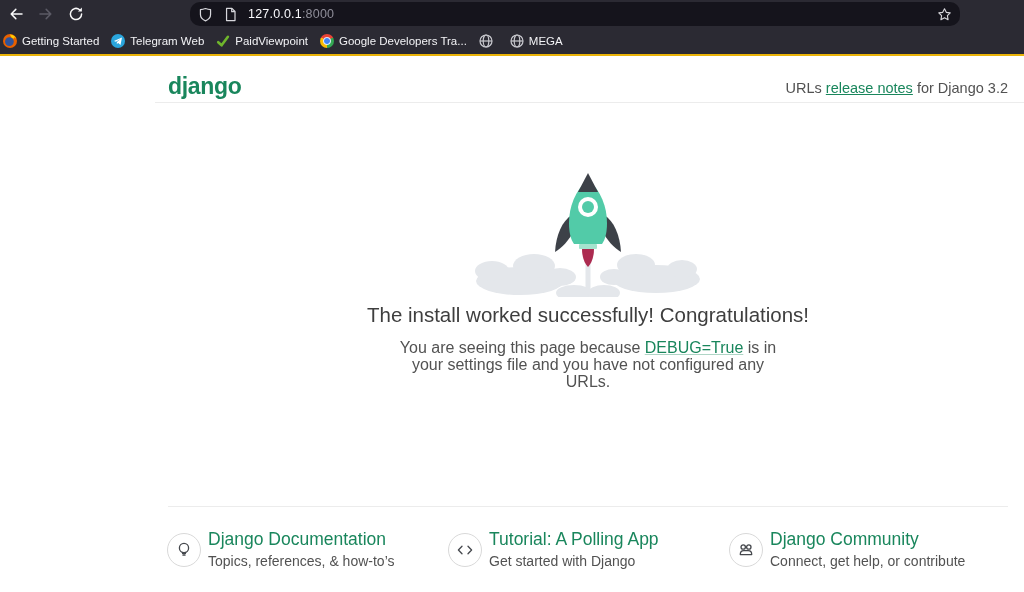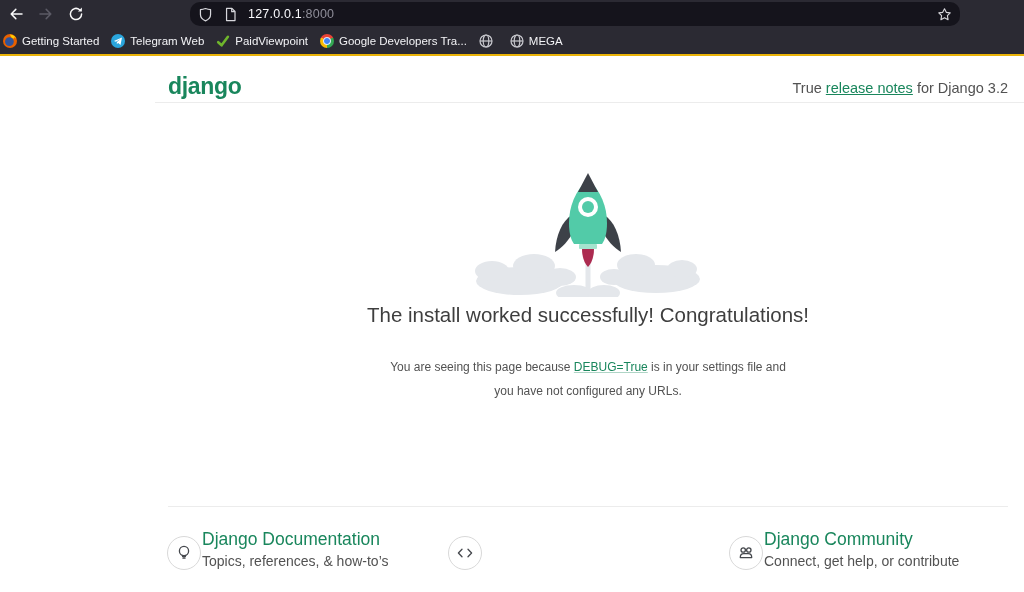--- a/index.html
+++ b/index.html
@@ -42,27 +42,27 @@
   .release a{color:var(--green);text-decoration:underline;cursor:pointer;text-align:right;}
   .header-rule{position:absolute;left:155px;right:0;top:46px;border-top:1px solid var(--border);}
 
   .rocket-wrap{position:absolute;left:468px;top:113px;width:240px;height:128px;}
   .cloud{fill:var(--cloud);} .trail{fill:var(--cloud);} .rk-body{fill:var(--mint);}
   .rk-dark{fill:var(--fin);} .rk-flame{fill:var(--flame);} .rk-nozzle{fill:var(--mint-light);}
 
   .headline{position:absolute;left:168px;top:247px;width:840px;text-align:center;
     font-size:20.5px;font-weight:400;color:var(--heading);}
   .subtext{position:absolute;left:168px;top:283px;width:840px;text-align:center;}
-  .subtext p{width:400px;margin:16px auto;font-size:12px;line-height:24px;color:var(--text);}
+  .subtext p{width:400px;margin:0 auto;font-size:16px;line-height:17px;color:var(--text);}
   .subtext a{color:var(--green);text-decoration:underline;text-decoration-color:rgba(25,134,92,.35);cursor:pointer;}
 
   .footer-rule{position:absolute;left:168px;top:450px;width:840px;border-top:1px solid var(--border);}
   .footer{position:absolute;left:167px;top:473px;width:843px;display:grid;
     grid-template-columns:repeat(3,1fr);}
-  .f-item{display:flex;align-items:flex-end;gap:1px;cursor:pointer;}
+  .f-item{display:flex;align-items:center;gap:7px;cursor:pointer;}
   .f-circle{width:34px;height:34px;border:1px solid #D9D9D9;border-radius:50%;
     display:flex;align-items:center;justify-content:center;flex:0 0 auto;}
   .f-circle svg{display:block;}
   .f-title{font-size:17.5px;color:var(--green);line-height:21px;}
   .f-sub{font-size:14px;color:var(--text);line-height:18px;margin-top:2px;}
   .f-glyph{stroke:#45484D;stroke-width:1.3;fill:none;stroke-linecap:round;stroke-linejoin:round;}
 </style>
 </head>
 <body>
 
@@ -149,21 +149,21 @@
           <ellipse cx="7" cy="7" rx="2.8" ry="6" stroke="#C9C9CF" stroke-width="1.2" fill="none"></ellipse>
           <path d="M1 7h12" stroke="#C9C9CF" stroke-width="1.2"></path>
         </svg>
       <span class="bm-label">MEGA</span>
     </span>
   </div>
 
   <div class="page">
 
     <a class="logo">django</a>
-    <div class="release"><span>True </span><a>release notes</a><span> for Django 3.2</span></div>
+    <div class="release"><span>URLs </span><a>release notes</a><span> for Django 3.2</span></div>
     <div class="header-rule"></div>
 
     <div class="rocket-wrap">
       <svg width="240" height="128" viewBox="0 0 240 128">
 
         <g>
           <ellipse class="cloud" cx="52" cy="112" rx="44" ry="14"></ellipse>
           <ellipse class="cloud" cx="24" cy="102" rx="17" ry="10"></ellipse>
           <ellipse class="cloud" cx="66" cy="97" rx="21" ry="12"></ellipse>
           <ellipse class="cloud" cx="92" cy="108" rx="16" ry="9"></ellipse>
@@ -215,20 +215,24 @@
           <div class="f-sub">Topics, references, &amp; how-to’s</div>
         </span>
       </div>
 
       <div class="f-item">
         <span class="f-circle">
           <svg width="20" height="20" viewBox="0 0 20 20">
               <path class="f-glyph" d="M7 6.2 3.4 10 7 13.8M13 6.2 16.6 10 13 13.8"></path>
             </svg>
         </span>
+        <span>
+          <div class="f-title">Tutorial: A Polling App</div>
+          <div class="f-sub">Get started with Django</div>
+        </span>
       </div>
 
       <div class="f-item">
         <span class="f-circle">
           <svg width="20" height="20" viewBox="0 0 20 20">
               <circle class="f-glyph" cx="7.2" cy="7" r="2.2"></circle>
               <circle class="f-glyph" cx="12.8" cy="7" r="2.2"></circle>
               <path class="f-glyph" d="M4.3 14.6v-.4c0-2.2 1.7-3.6 3.5-3.6h4.4c1.8 0 3.5 1.4 3.5 3.6v.4Z"></path>
             </svg>
         </span>

